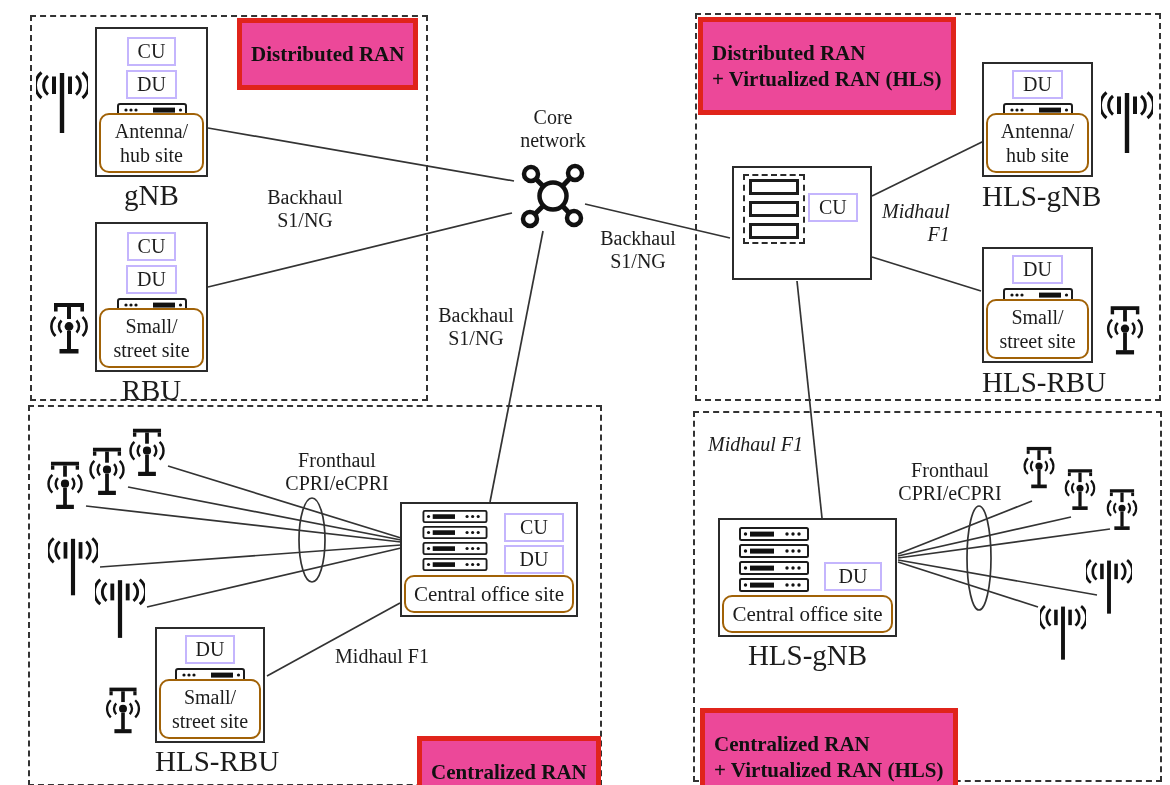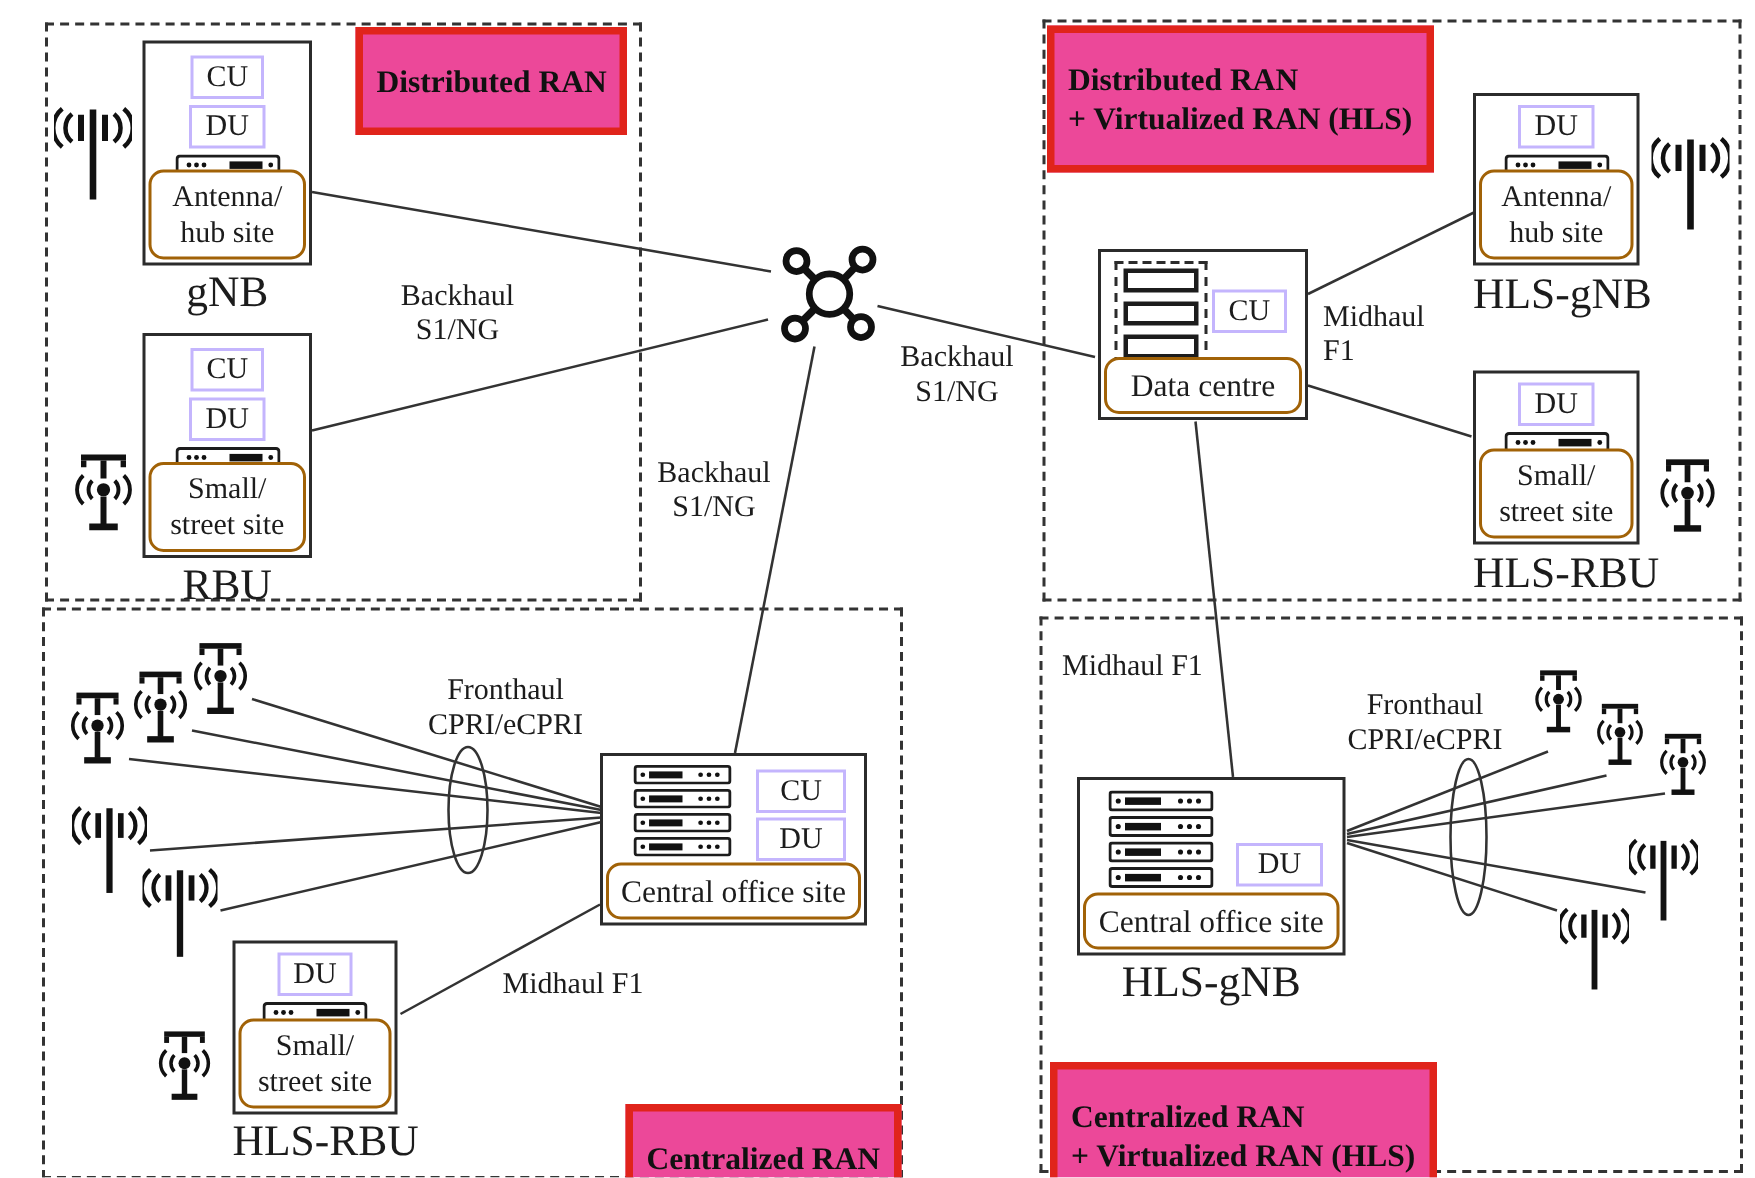--- a/index.html
+++ b/index.html
@@ -22,21 +22,21 @@
     padding:0 9px;font-size:20px;text-align:center;
   }
   .sitebox{
     position:absolute;left:2px;right:2px;bottom:2px;border:2px solid #a16207;border-radius:10px;
     background:#fff;text-align:center;font-size:20px;line-height:24px;padding:4px 0;
   }
   .sitebox span{display:block;}
   .sitebox.oneline{font-size:21px;line-height:30px;padding:2px 0;}
   .nlabel{position:absolute;z-index:3;font-size:29px;text-align:center;white-space:nowrap;}
   .llabel{position:absolute;z-index:3;font-size:20px;line-height:23px;text-align:center;white-space:nowrap;}
-  .llabel.left{text-align:left;}
+  .llabel.left{text-align:right;font-style:italic;}
   .llabel span{display:block;}
   .ant{position:absolute;z-index:3;}
   .coreicon{position:absolute;z-index:3;}
   .dc-dash{position:absolute;border:2px dashed #2b2b2b;display:flex;flex-direction:column;align-items:center;justify-content:center;gap:6px;}
   .dc-bar{width:44px;height:10px;border:3px solid #1c1c1c;background:#fff;}
   .srvstack{position:absolute;display:flex;flex-direction:column;gap:3px;}
   .abs{position:absolute;}
 </style>
 </head>
 <body>
@@ -120,20 +120,24 @@
   <div class="redbox" style="left:698px;top:17px;">
     <span style="display:block">Distributed RAN</span>
     <span style="display:block">+ Virtualized RAN (HLS)</span>
   </div>
   <div class="redbox" style="left:417px;top:736px;">Centralized RAN</div>
   <div class="redbox" style="left:700px;top:708px;">
     <span style="display:block">Centralized RAN</span>
     <span style="display:block">+ Virtualized RAN (HLS)</span>
   </div>
 
+  <div class="llabel" style="left:493px;top:106px;width:120px;">
+    <span>Core</span>
+    <span>network</span>
+  </div>
   <svg class="coreicon" style="left:514px;top:161px" width="78" height="72" viewBox="0 0 78 72">
     <g stroke="#111" stroke-width="5">
       <line x1="39" y1="35" x2="17" y2="13"></line>
         <line x1="39" y1="35" x2="61" y2="12"></line>
       <line x1="39" y1="35" x2="16" y2="58"></line>
         <line x1="39" y1="35" x2="60" y2="57"></line>
     </g>
     <g fill="#fff" stroke="#111" stroke-width="4.5">
       <circle cx="39" cy="35" r="13.5"></circle>
       <circle cx="17" cy="13" r="7"></circle>
@@ -190,23 +194,20 @@
     <span>S1/NG</span>
   </div>
 
   <div class="node" style="left:732px;top:166px;width:140px;height:114px;padding:0;display:block">
     <div class="dc-dash" style="left:9px;top:6px;width:58px;height:66px">
       <div class="dc-bar"></div>
       <div class="dc-bar"></div>
       <div class="dc-bar"></div>
     </div>
     <div class="chip abs" style="left:74px;top:25px">CU</div>
-    <div class="sitebox oneline">
-      <span>Data centre</span>
-    </div>
   </div>
 
   <div class="llabel left" style="left:882px;top:200px;">
     <span>Midhaul</span>
     <span>F1</span>
   </div>
 
   <div class="node" style="left:982px;top:62px;width:111px;height:115px;padding-top:6px">
     <div class="chip">DU</div>
     <svg width="70" height="14" viewBox="0 0 70 14">

